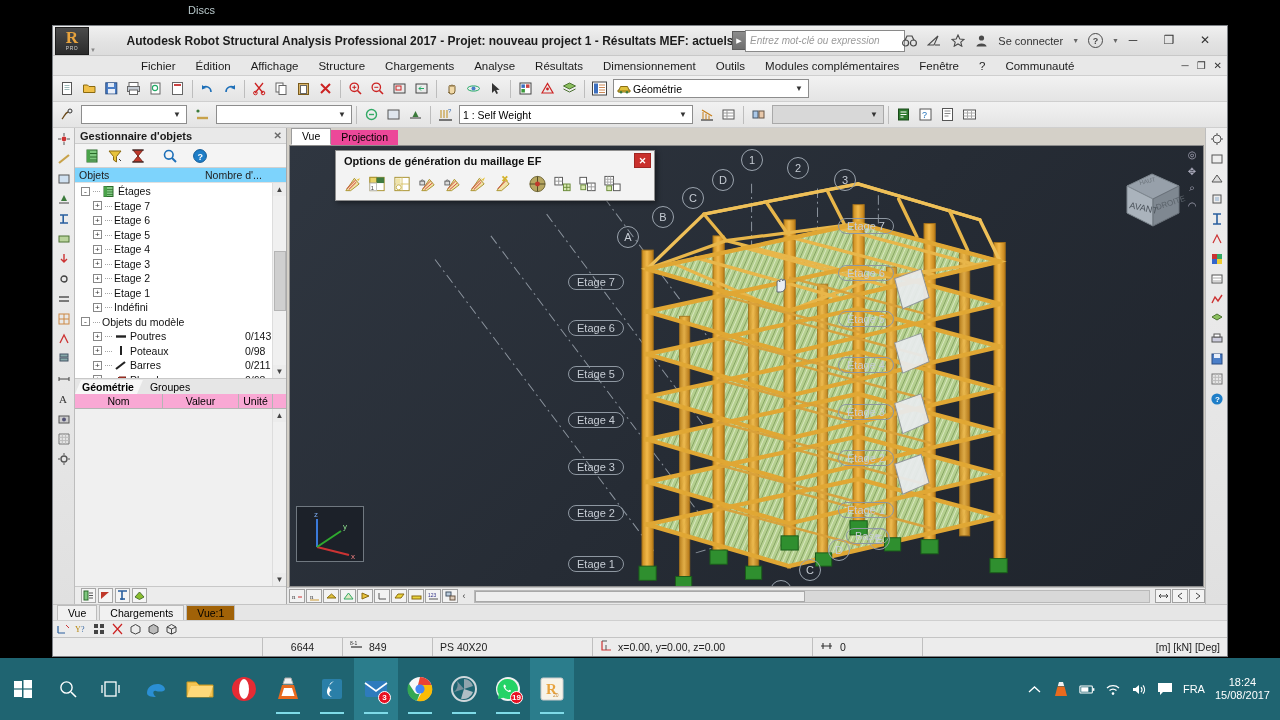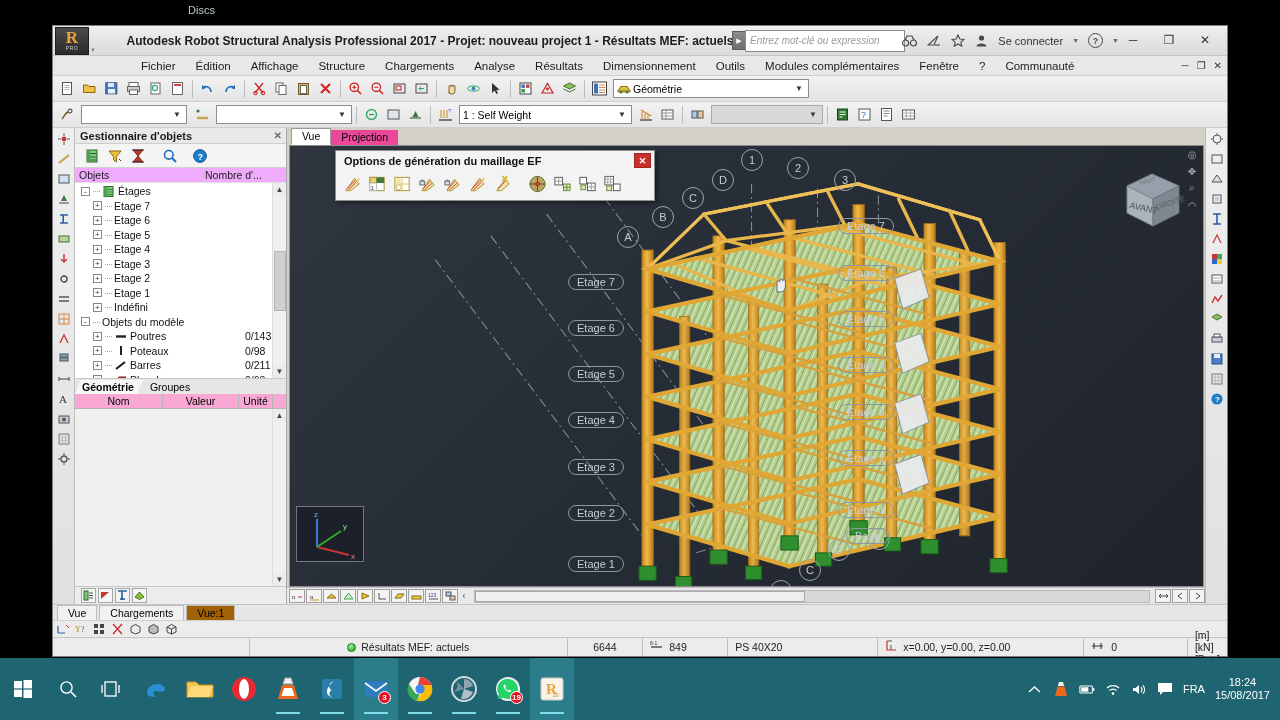--- a/index.html
+++ b/index.html
@@ -185,21 +185,21 @@
     border-bottom:1px solid #cdcdcd;
   }
   .op-close { position:absolute;right:4px;top:2px;font-size:10px;color:#6a6a6a;cursor:pointer;}
   .op-tools {
     height:24px;background:#f4f4f4;
     display:flex;align-items:center;gap:5px;padding-left:8px;
     border-bottom:1px solid #d0d0d0;
   }
   .op-tool { width:18px;height:18px;display:flex;align-items:center;justify-content:center;cursor:pointer;}
   .tree-hdr {
-    height:15px;background:#f0abfc;
+    height:15px;background:#7dd3fc;
     display:flex;align-items:center;
     font-size:10.5px;color:#222;
     border-bottom:1px solid #e0e0e0;
   }
   .tree-hdr .c1 { width:130px; padding-left:4px;}
   .tree-hdr .c2 { flex:1; }
   .treebox {
     flex:1; background:#fff; position:relative;
     overflow:hidden; display:flex;
   }
@@ -682,21 +682,21 @@
           </svg>
         </div>
       <div class="tb-sep"></div>
       <div class="tb-btn">
           <svg width="17" height="17" viewBox="0 0 17 17">
             <path d="M2 14 h13" stroke="#444" stroke-width="1.4"></path>
             <path d="M4 4 v8 M7 4 v8 M10 4 v8" stroke="#c8a24a" stroke-width="1.3"></path>
             <text x="11" y="7" font-size="6" fill="#3366aa">?</text>
           </svg>
         </div>
-      <div class="combo" style="width:173px;margin-left:2px;">
+      <div class="combo" style="width:234px;margin-left:2px;">
         <span class="cv">1 : Self Weight</span>
         <span class="carr">▼</span>
       </div>
       <div class="tb-btn" style="margin-left:2px;">
           <svg width="16" height="16" viewBox="0 0 16 16">
             <path d="M2 13 h12" stroke="#444" stroke-width="1.3"></path>
             <path d="M3 3 L13 9" stroke="#c87f1a" stroke-width="1.3"></path>
             <path d="M4 5 v7 M7 6.8 v6 M10 8.5 v4.5" stroke="#c87f1a"></path>
           </svg>
         </div>
@@ -1481,24 +1481,20 @@
         </div>
       <div class="bt-ic">
           <svg width="13" height="12" viewBox="0 0 13 12">
             <path d="M2 4 L6.5 1.5 L11 4 L11 9 L6.5 11 L2 9 Z M2 4 L6.5 6 L11 4 M6.5 6 V11" fill="none" stroke="#444"></path>
           </svg>
         </div>
     </div>
 
     <div class="statusbar">
       <div class="sb-cell" style="width:210px;"></div>
-      <div class="sb-cell" style="width:340px;justify-content:center;">
-        <span class="greendot"></span>
-        <span>Résultats MEF: actuels</span>
-      </div>
       <div class="sb-cell" style="width:80px;justify-content:center;">6644</div>
       <div class="sb-cell" style="width:90px;">
         <span style="margin-right:6px;">
           <svg width="13" height="11" viewBox="0 0 13 11">
               <path d="M1 6h11" stroke="#333" stroke-width="1.2"></path>
               <text x="0" y="4" font-size="5" fill="#333" font-family="sans-serif">8-1</text>
             </svg>
         </span>
         <span>849</span>
       </div>

